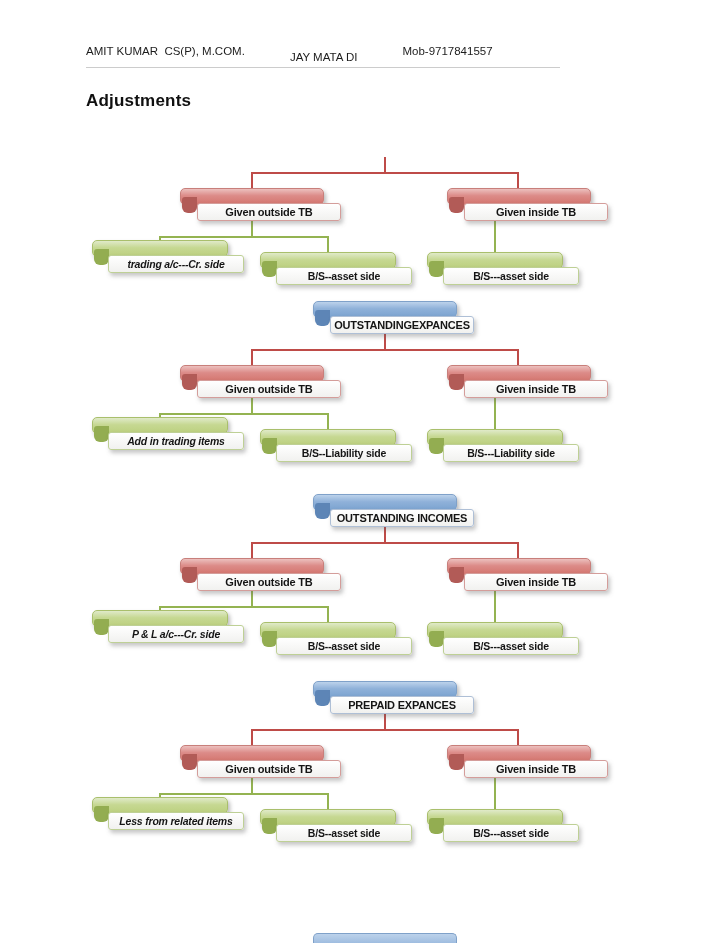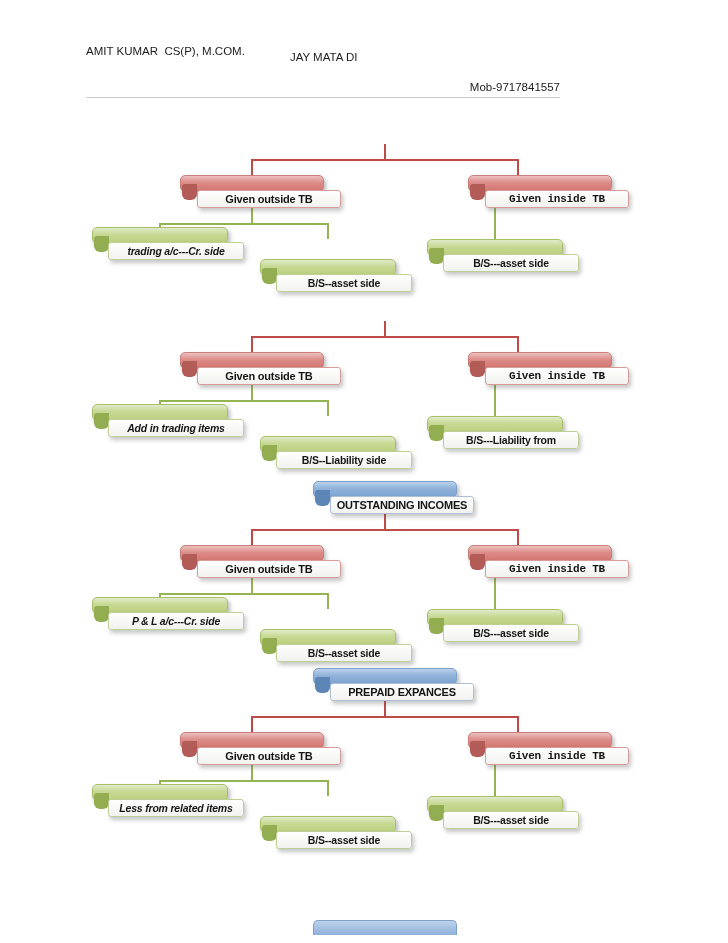--- a/index.html
+++ b/index.html
@@ -4,21 +4,21 @@
 <style>
   html,body{margin:0;padding:0;background:#ffffff;}
   .page{position:relative;width:644px;height:943px;background:#ffffff;overflow:hidden;
         font-family:"Liberation Sans",sans-serif;}
 
   
   .header{display:flex;padding:45px 84px 0 86px;font-size:11.5px;color:#1c1c1c;}
   .header span{white-space:pre;}
   .h-left{flex:1;text-align:left;}
   .h-center{flex:1;text-align:center;margin-top:6px;}
-  .h-right{flex:1;text-align:right;margin-top:36px;}
+  .h-right{flex:1;}
   .header-rule{margin:4px 84px 0 86px;border-bottom:1px solid #cccccc;height:0;}
   .title{margin:23px 0 0 86px;font-size:17px;font-weight:700;color:#101010;letter-spacing:.2px;}
 
   
   .diagram{position:relative;height:163px;width:728px;}
   .d1{margin-top:13px;} .d2{margin-top:14px;} .d3{margin-top:30px;} .d4{margin-top:24px;}
 
   .node{position:absolute;width:161px;height:33px;}
   .node .shape{position:absolute;left:0;top:0;width:144px;height:17px;border-radius:5px;
                box-sizing:border-box;box-shadow:2px 3px 4px rgba(0,0,0,.28);z-index:1;}
@@ -38,23 +38,23 @@
   .red   .shape{background:linear-gradient(180deg,#ecc0be 0%,#dc8b88 45%,#d4766f 100%);border:1px solid #c87f7b;}
   .red   .shape::after{background:#b25b57;}
   .red   .label{border:1px solid #d49d9a;}
   .green .shape{background:linear-gradient(180deg,#e0eac9 0%,#c6d892 45%,#bcd07f 100%);border:1px solid #a9bf6c;}
   .green .shape::after{background:#93ad51;}
   .green .label{border:1px solid #bed095;}
 
   
   .pos-root {left:313px;top:0;}
   .pos-l2a  {left:180px;top:64px;}
-  .pos-l2b  {left:468px;top:64px;font-family:Liberation Mono, monospace;}
+  .pos-l2b  {left:447px;top:64px;}
   .pos-leaf1{left:92px; top:116px;font-style:italic;}
-  .pos-leaf2{left:260px;top:128px;margin-top:20px;}
+  .pos-leaf2{left:260px;top:128px;}
   .pos-leaf3{left:427px;top:128px;}
 
   
   .conn{position:absolute;z-index:0;}
   .stub-root{left:384px;top:33px;width:2px;height:15px;background:#be4b48;}
   .bar-l2{left:251px;top:48px;width:268px;height:16px;box-sizing:border-box;
           border:2px solid #be4b48;border-bottom:none;}
   .stub-l2a{left:251px;top:97px;width:2px;height:15px;background:#94b351;}
   .bar-l3{left:159px;top:112px;width:170px;height:16px;box-sizing:border-box;
           border:2px solid #94b351;border-bottom:none;}
@@ -70,20 +70,21 @@
 
 <div class="page">
 
   <div class="header">
     <span class="h-left">AMIT KUMAR  CS(P), M.COM.</span>
     <span class="h-center">JAY MATA DI</span>
     <span class="h-right">Mob-9717841557</span>
   </div>
   <div class="header-rule"></div>
 
+  <div class="title">Adjustments</div>
 
   <div class="diagram d1">
     <div class="conn stub-root"></div>
     <div class="conn bar-l2"></div>
     <div class="conn stub-l2a"></div>
     <div class="conn bar-l3"></div>
     <div class="conn line-l2b"></div>
 
     <div class="node red pos-l2a">
       <div class="shape"></div>
@@ -107,39 +108,43 @@
     </div>
   </div>
 
   <div class="diagram d2">
     <div class="conn stub-root"></div>
     <div class="conn bar-l2"></div>
     <div class="conn stub-l2a"></div>
     <div class="conn bar-l3"></div>
     <div class="conn line-l2b"></div>
 
+    <div class="node blue pos-root">
+      <div class="shape"></div>
+      <div class="label">OUTSTANDINGEXPANCES</div>
+    </div>
     <div class="node red pos-l2a">
       <div class="shape"></div>
       <div class="label">Given outside TB</div>
     </div>
     <div class="node red pos-l2b">
       <div class="shape"></div>
       <div class="label">Given inside TB</div>
     </div>
     <div class="node green leaf pos-leaf1">
       <div class="shape"></div>
       <div class="label">Add in trading items</div>
     </div>
     <div class="node green leaf pos-leaf2">
       <div class="shape"></div>
       <div class="label">B/S--Liability side</div>
     </div>
     <div class="node green leaf pos-leaf3">
       <div class="shape"></div>
-      <div class="label">B/S---Liability from</div>
+      <div class="label">B/S---Liability side</div>
     </div>
   </div>
 
   <div class="diagram d3">
     <div class="conn stub-root"></div>
     <div class="conn bar-l2"></div>
     <div class="conn stub-l2a"></div>
     <div class="conn bar-l3"></div>
     <div class="conn line-l2b"></div>
 

